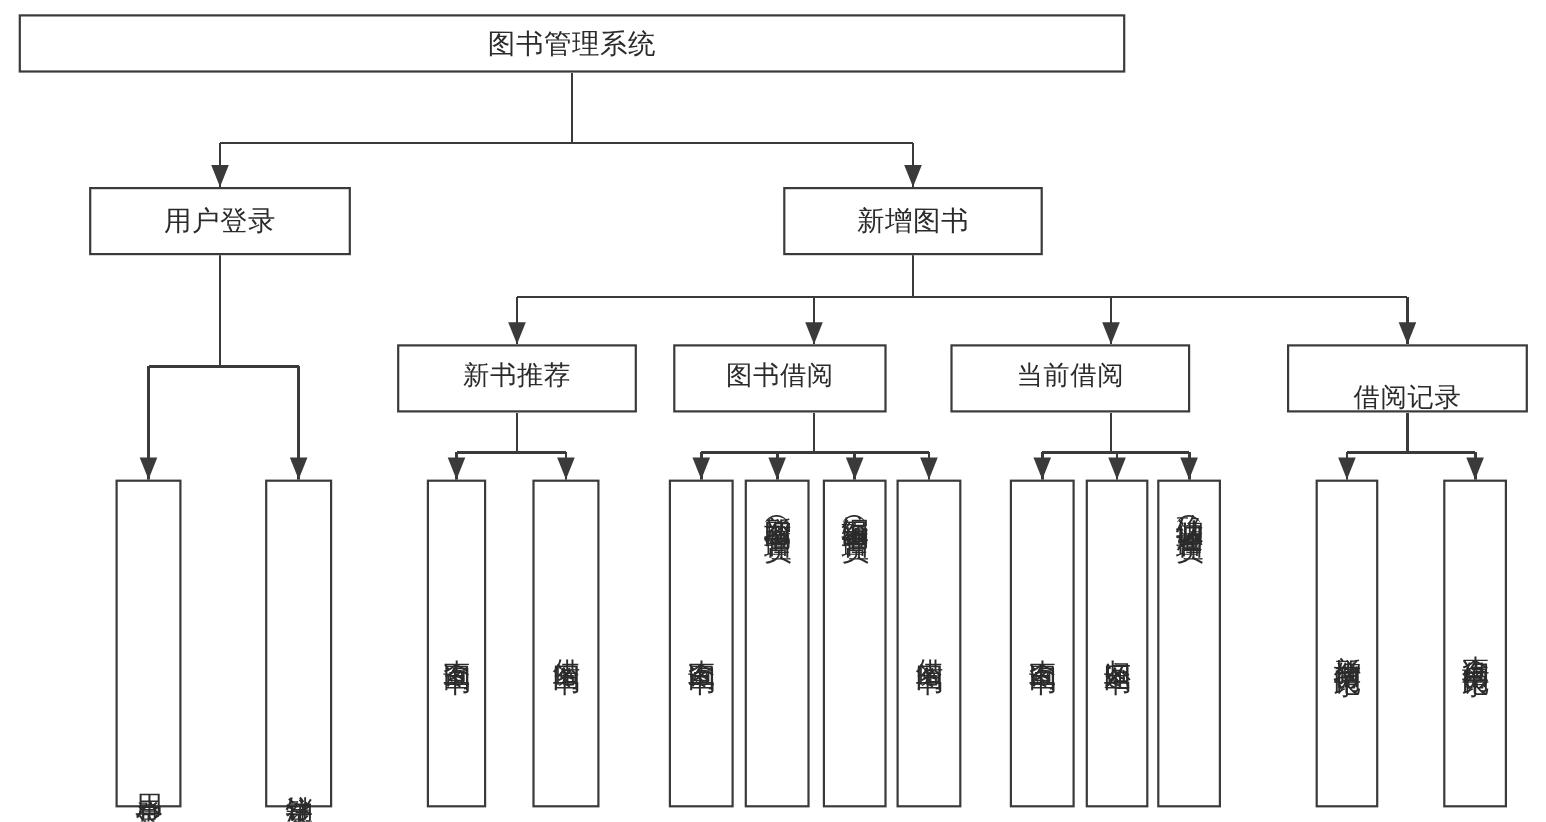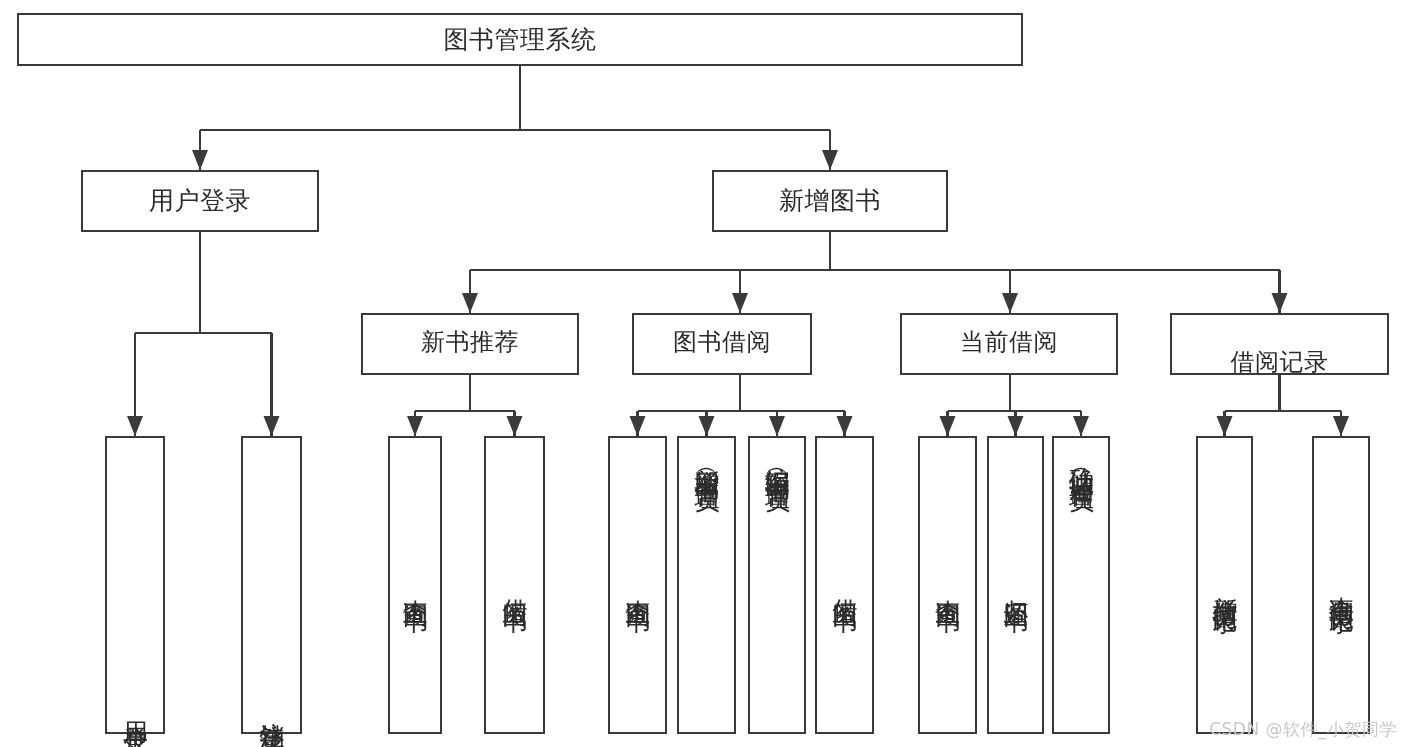--- a/index.html
+++ b/index.html
@@ -145,24 +145,24 @@
       </div>
       <div class="node horiz" style="left: 81px; top: 170px; width: 238px; height: 62px; border-color: rgb(58, 58, 58);">
         <span class="node-label" style="color: rgb(43, 43, 43);">用户登录</span>
       </div>
       <div class="node horiz" style="left: 712px; top: 170px; width: 236px; height: 62px; border-color: rgb(58, 58, 58);">
         <span class="node-label" style="color: rgb(43, 43, 43);">新增图书</span>
       </div>
       <div class="node horiz lvl2" style="left: 361px; top: 313px; width: 218px; height: 62px; border-color: rgb(58, 58, 58);">
         <span class="node-label" style="color: rgb(43, 43, 43);">新书推荐</span>
       </div>
-      <div class="node horiz lvl2" style="left: 632px; top: 313px; width: 180px; height: 62px; border-color: rgb(58, 58, 58);">
+      <div class="node horiz lvl2" style="left: 612px; top: 313px; width: 194px; height: 62px; border-color: rgb(58, 58, 58);">
         <span class="node-label" style="color: rgb(43, 43, 43);">图书借阅</span>
       </div>
-      <div class="node horiz lvl2" style="left: 900px; top: 313px; width: 218px; height: 62px; border-color: rgb(58, 58, 58);">
+      <div class="node horiz lvl2" style="left: 864px; top: 313px; width: 218px; height: 62px; border-color: rgb(58, 58, 58);">
         <span class="node-label" style="color: rgb(43, 43, 43);">当前借阅</span>
       </div>
       <div class="node horiz lvl2" style="left: 1170px; top: 313px; width: 219px; height: 62px; border-color: rgb(58, 58, 58);">
         <span class="node-label" style="color: rgb(43, 43, 43); margin-top: 40px;">借阅记录</span>
       </div>
       <div class="node leaf" style="left: 105px; top: 436px; width: 60px; height: 298px; border-color: rgb(58, 58, 58); align-items: flex-end; padding-top: 0px; padding-bottom: 18px;">
         <span class="node-label" style="color: rgb(43, 43, 43);">用户登录</span>
       </div>
       <div class="node leaf" style="left: 241px; top: 436px; width: 61px; height: 298px; border-color: rgb(58, 58, 58); align-items: flex-end; padding-top: 0px; padding-bottom: 18px;">
         <span class="node-label" style="color: rgb(43, 43, 43);">注销登录</span>
@@ -194,14 +194,13 @@
       <div class="node leaf" style="left: 1052px; top: 436px; width: 58px; height: 298px; border-color: rgb(58, 58, 58);">
         <span class="node-label" style="color: rgb(43, 43, 43);">确认归还（管理员）</span>
       </div>
       <div class="node leaf mid" style="left: 1196px; top: 436px; width: 57px; height: 298px; border-color: rgb(58, 58, 58);">
         <span class="node-label" style="color: rgb(43, 43, 43);">新增借阅记录</span>
       </div>
       <div class="node leaf mid" style="left: 1312px; top: 436px; width: 58px; height: 298px; border-color: rgb(58, 58, 58);">
         <span class="node-label" style="color: rgb(43, 43, 43);">查询借阅记录</span>
       </div>
     </div>
-  <div id="watermark">CSDN @软件_小贺同学</div>
 </div>
 
 </body></html>

